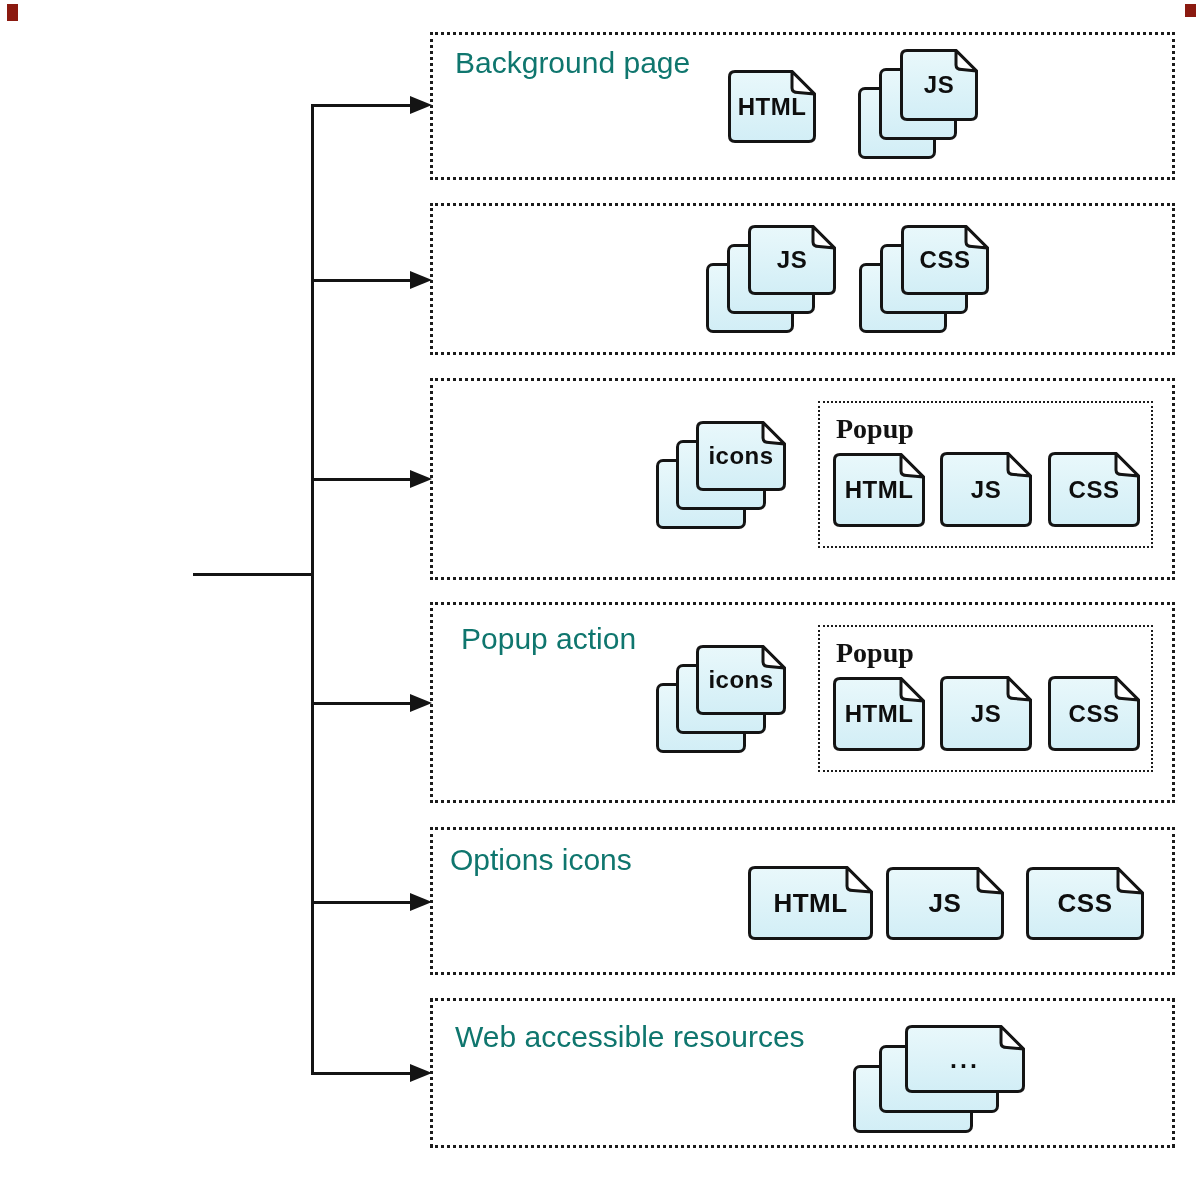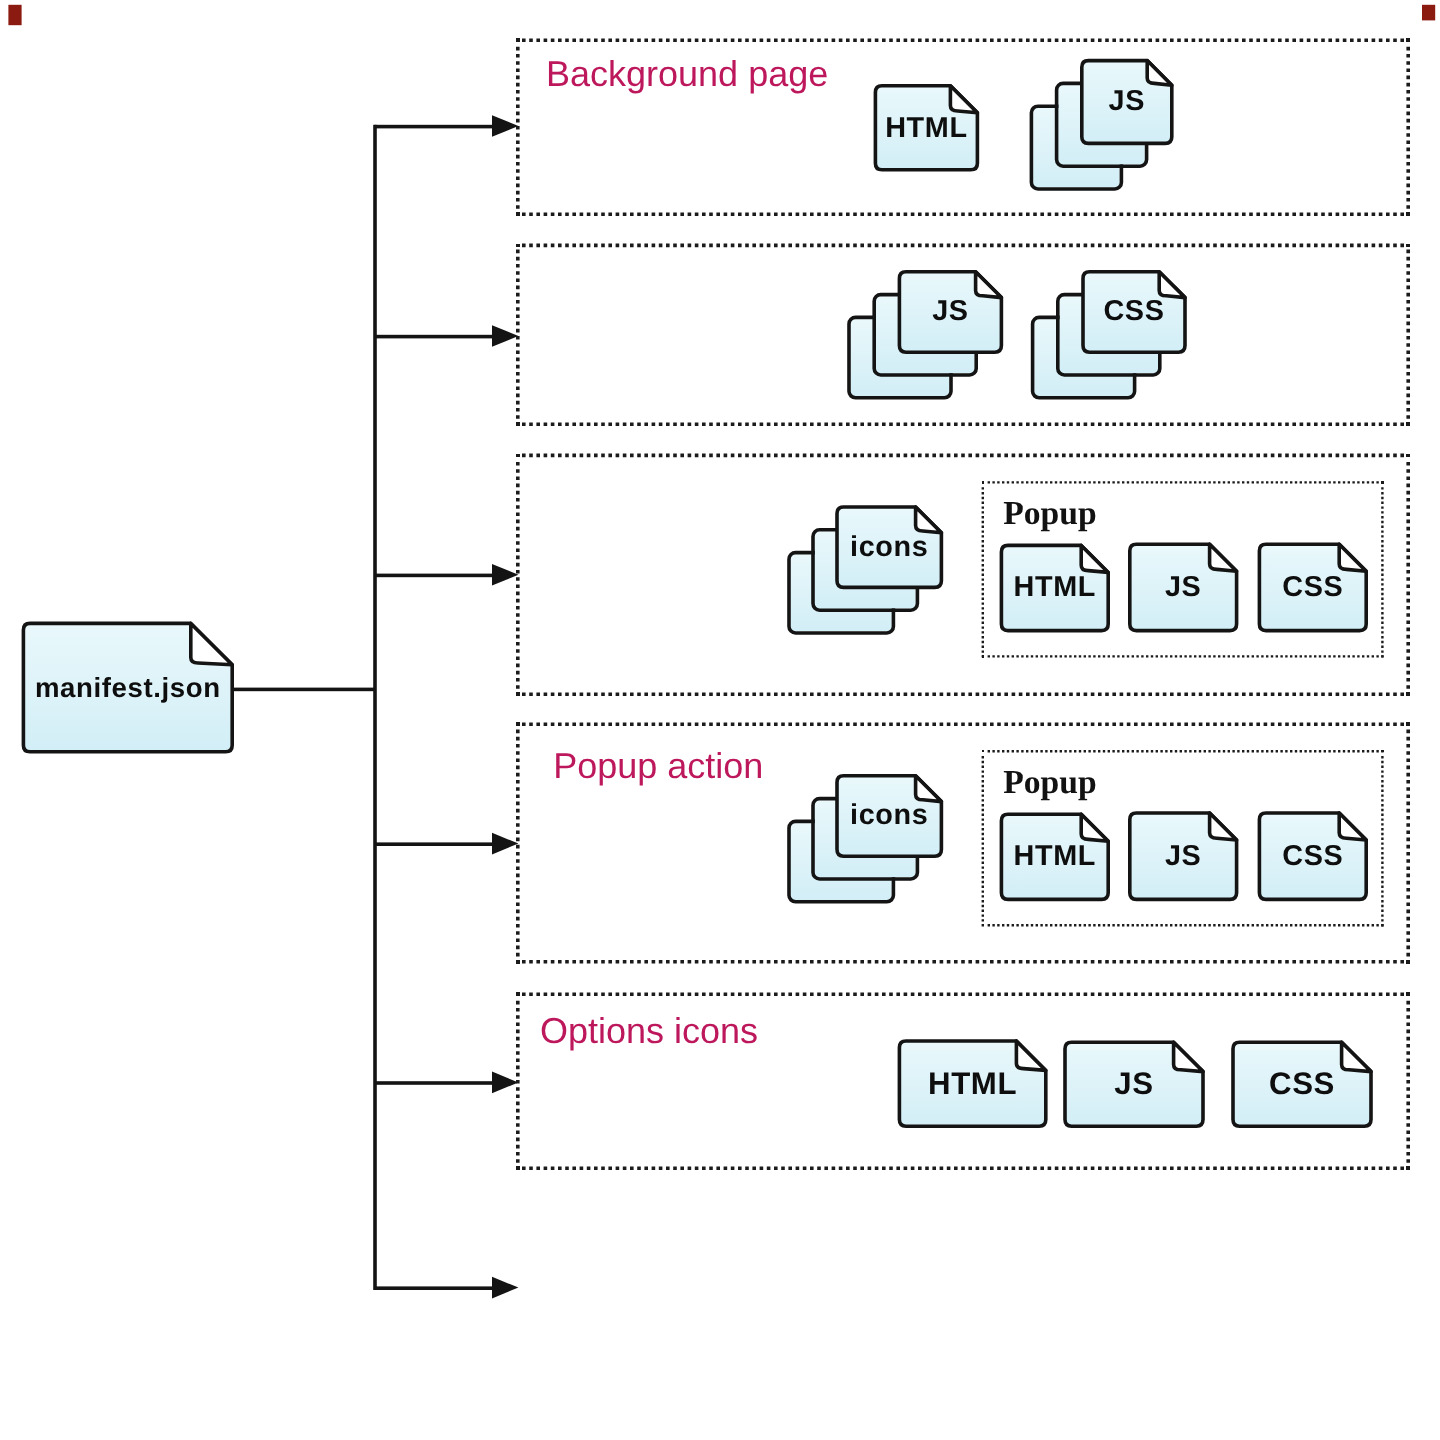--- a/index.html
+++ b/index.html
@@ -3,21 +3,21 @@
 <meta charset="utf-8">
 <style>
   html,body{margin:0;padding:0;background:#ffffff;}
   .canvas{
     position:relative;width:1200px;height:1200px;background:#ffffff;
     font-family:"Liberation Sans","DejaVu Sans",sans-serif;overflow:hidden;
   }
   
   .box{position:absolute;width:745px;border:3px dotted #1b1b1b;box-sizing:border-box;}
   .section-title{
-    position:absolute;font-size:30px;color:#be185d;white-space:nowrap;line-height:1.05;
+    position:absolute;font-size:30px;color:#0f766e;white-space:nowrap;line-height:1.05;
   }
   
   .popup{position:absolute;border:2px dotted #1b1b1b;box-sizing:border-box;text-align:center;}
   .popup-title{
     position:absolute;font-family:"Liberation Serif","DejaVu Serif",serif;
     font-weight:bold;font-size:28px;color:#121212;line-height:1;
   }
   
   .doc{position:absolute;}
   .doc-svg{position:absolute;left:0;top:0;overflow:visible;}
@@ -51,27 +51,20 @@
       <stop offset="1" stop-color="#d2eef6"></stop>
     </linearGradient>
   </defs>
 </svg>
 
 <div class="canvas">
 
   <div class="corner-artifact" style="left:7px;top:4px;width:11px;height:17px;background:#8b1a10"></div>
   <div class="corner-artifact" style="left:1185px;top:4px;width:11px;height:13px;background:#8b1a10"></div>
 
-  <div class="doc" style="left:18px;top:518px;width:177px;height:110px">
-      <svg class="doc-svg" width="177" height="110" viewBox="0 0 177 110">
-        <path d="M 7 1.5 L 141 1.5 L 175.5 36 L 175.5 103 Q 175.5 108.5 170 108.5 L 7 108.5 Q 1.5 108.5 1.5 103 L 1.5 7 Q 1.5 1.5 7 1.5 Z" fill="url(#docgrad)" stroke="#141414" stroke-width="3" stroke-linejoin="round"></path>
-        <path d="M 141 1.5 L 141 30 Q 141 34.5 147 34.5 L 175.5 36 Z" fill="#ffffff" stroke="#141414" stroke-width="3" stroke-linejoin="round"></path>
-      </svg>
-    <span class="doc-label" style="font-size:23px">manifest.json</span>
-  </div>
 
   <div class="hline" style="left:193px;top:572.5px;width:119px;height:3px"></div>
   <div class="vline" style="left:311px;top:103.5px;width:3px;height:971px"></div>
 
   <div class="hline" style="left:312px;top:103.5px;width:100px;height:3px"></div>
   <div class="arrow-head" style="left:410px;top:96px"></div>
 
   <div class="hline" style="left:312px;top:278.5px;width:100px;height:3px"></div>
   <div class="arrow-head" style="left:410px;top:271px"></div>
 
@@ -229,14 +222,28 @@
     </div>
     <div class="doc" style="left:593px;top:37px;width:118px;height:73px">
         <svg class="doc-svg" width="118" height="73" viewBox="0 0 118 73">
           <path d="M 7 1.5 L 92 1.5 L 116.5 26 L 116.5 66 Q 116.5 71.5 111 71.5 L 7 71.5 Q 1.5 71.5 1.5 66 L 1.5 7 Q 1.5 1.5 7 1.5 Z" fill="url(#docgrad)" stroke="#141414" stroke-width="3" stroke-linejoin="round"></path>
           <path d="M 92 1.5 L 92 20 Q 92 24.5 98 24.5 L 116.5 26 Z" fill="#ffffff" stroke="#141414" stroke-width="3" stroke-linejoin="round"></path>
         </svg>
       <span class="doc-label big">CSS</span>
     </div>
   </div>
 
+  <div class="box" style="left:430px;top:998px;height:150px">
+    <div class="section-title" style="left:22px;top:20px">Web accessible resources</div>
+    <div class="stack" style="left:420px;top:24px;width:172px;height:108px">
+      <div class="sheet" style="left:0;top:40px;width:120px;height:68px"></div>
+      <div class="sheet" style="left:26px;top:20px;width:120px;height:68px"></div>
+      <div class="doc" style="left:52px;top:0;width:120px;height:68px">
+          <svg class="doc-svg" width="120" height="68" viewBox="0 0 120 68">
+            <path d="M 7 1.5 L 96 1.5 L 118.5 24 L 118.5 61 Q 118.5 66.5 113 66.5 L 7 66.5 Q 1.5 66.5 1.5 61 L 1.5 7 Q 1.5 1.5 7 1.5 Z" fill="url(#docgrad)" stroke="#141414" stroke-width="3" stroke-linejoin="round"></path>
+            <path d="M 96 1.5 L 96 18 Q 96 22.5 102 22.5 L 118.5 24 Z" fill="#ffffff" stroke="#141414" stroke-width="3" stroke-linejoin="round"></path>
+          </svg>
+        <span class="doc-label dots">...</span>
+      </div>
+    </div>
+  </div>
 
 </div>
 
 </body></html>

